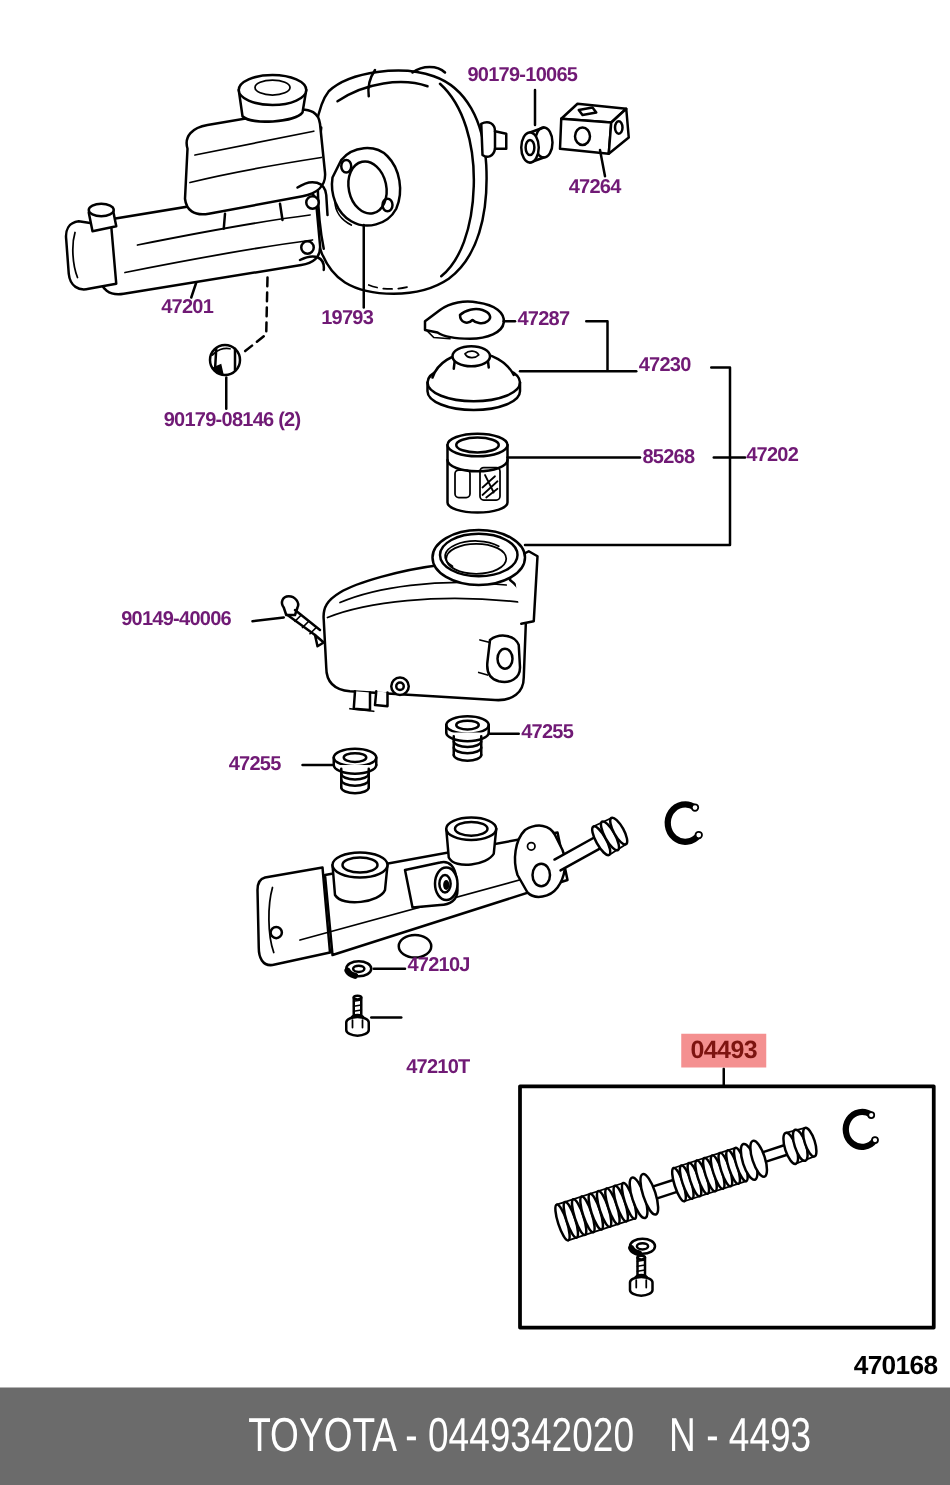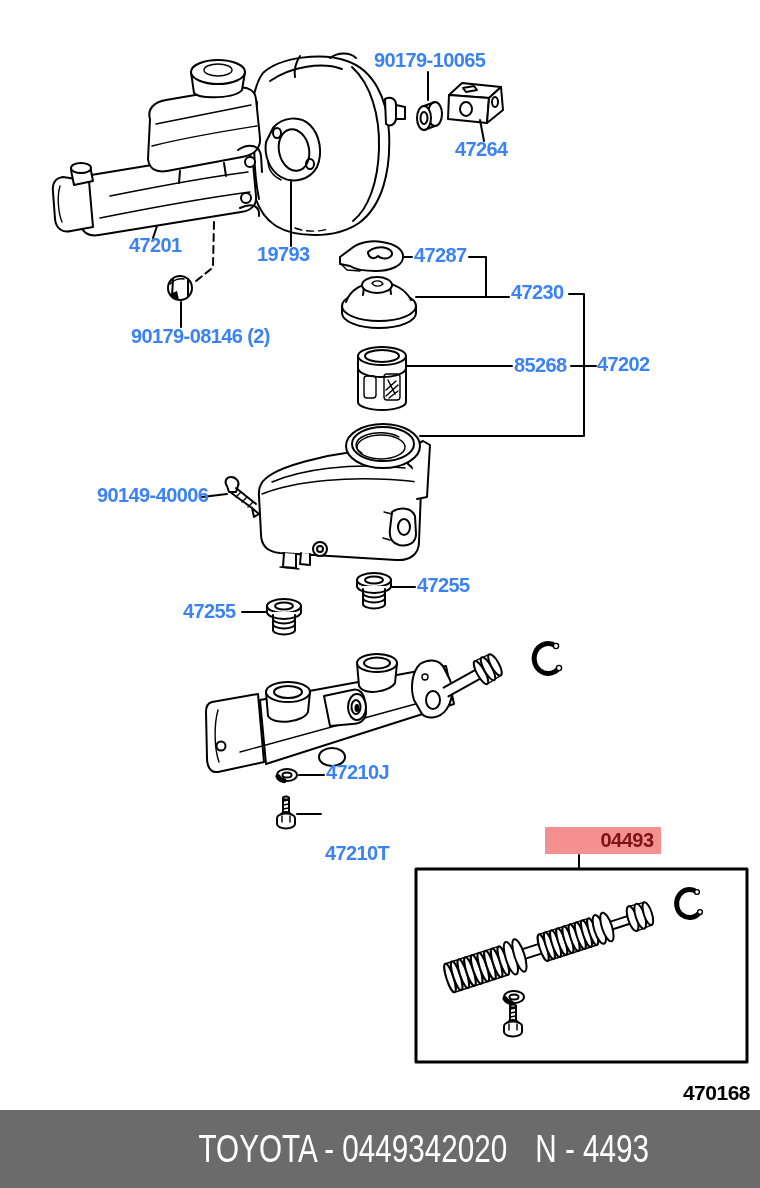--- a/index.html
+++ b/index.html
@@ -12,29 +12,28 @@
     stroke:#000; stroke-width:2; fill:none; stroke-linecap:round; stroke-linejoin:round;
   }
   .art .w    { fill:#fff; }
   .art .blk  { fill:#000; stroke:none; }
   .art .thin { stroke-width:1.4; }
   .art .thick{ stroke-width:5; }
   .art .dash { stroke-dasharray:7 5; }
   .art .box  { stroke-width:3; }
 
   .lbl {
-    position:absolute; font-weight:bold; font-size:20px; line-height:19px;
-    letter-spacing:-0.6px; color:#3b82f6; white-space:nowrap;
+    position:absolute; font-weight:bold; font-size:16px; line-height:19px;
+    letter-spacing:-0.6px; color:#701a75; white-space:nowrap;
   }
   .kit-label {
     position:absolute; left:545px; top:827px; width:68px; height:27px;
     background:var(--highlight-bg,#f49090); color:var(--highlight-text,#7d1410);
     font-weight:bold; font-size:20px; line-height:27px; text-align:center;
     letter-spacing:-0.5px;
-    padding-left:48px;
   }
   .fig-code {
     position:absolute; right:10px; top:1082px; font-weight:bold;
     font-size:21px; line-height:21px; letter-spacing:-0.5px; color:#000;text-align:right;
   }
   .footer {
     position:absolute; left:0; bottom:0; width:760px; height:78px;
     background:var(--footer-bar,#6b6b6b);
     display:flex; align-items:center; justify-content:center;padding-left:44px;
   }

